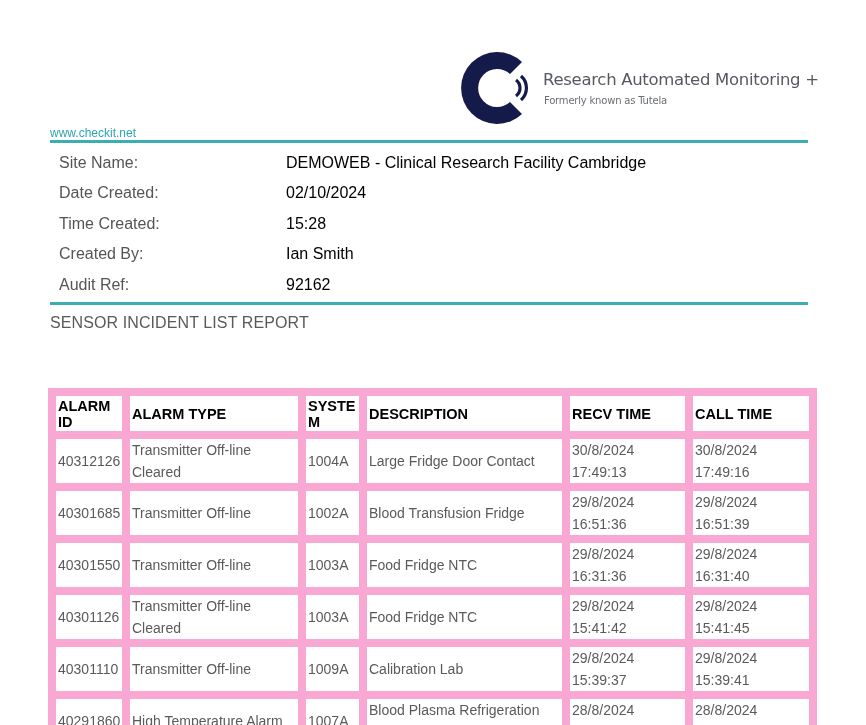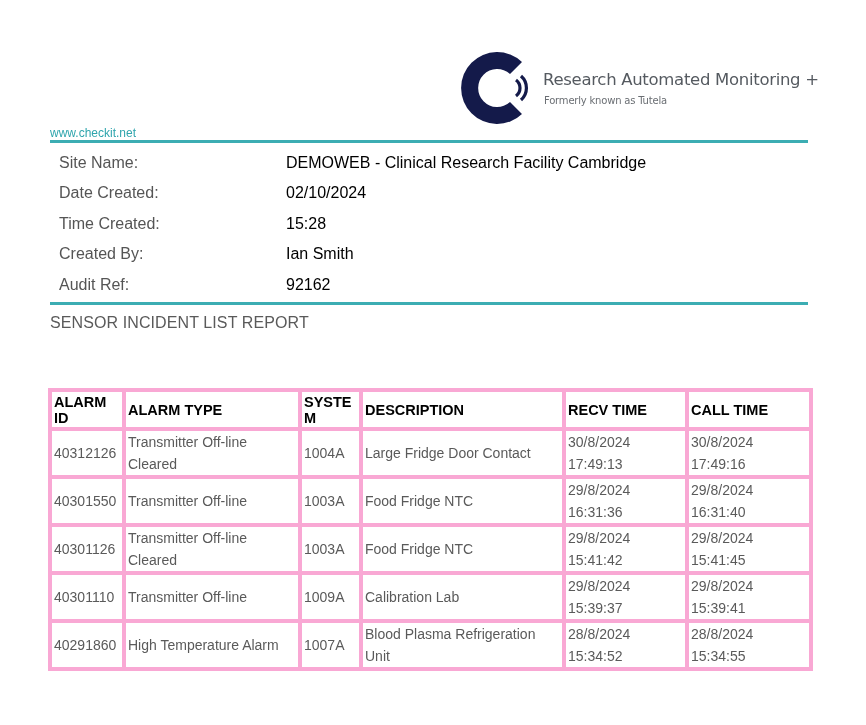--- a/index.html
+++ b/index.html
@@ -89,21 +89,21 @@
     table.incidents {
       position: absolute;
       left: 48px;
       top: 388px;
       width: 761px;
       border-collapse: collapse;
       table-layout: fixed;
       font-size: 14px;
     }
     table.incidents th, table.incidents td {
-      border: 4px solid #f9a8d4;
+      border: 8px solid #f9a8d4;
       padding: 0 2px;
       vertical-align: middle;
       line-height: 16px;
       text-align: left;
       overflow: hidden;
     }
     table.incidents th {
       font-weight: bold;
       color: #000000;
       height: 35px;
@@ -177,20 +177,28 @@
   <tbody>
     <tr>
       <td>40312126</td>
       <td class="stack">Transmitter Off-line Cleared</td>
       <td>1004A</td>
       <td>Large Fridge Door Contact</td>
       <td class="stack"><span>30/8/2024</span><br><span>17:49:13</span></td>
       <td class="stack"><span>30/8/2024</span><br><span>17:49:16</span></td>
     </tr>
     <tr>
+      <td>40301685</td>
+      <td class="stack">Transmitter Off-line</td>
+      <td>1002A</td>
+      <td>Blood Transfusion Fridge</td>
+      <td class="stack"><span>29/8/2024</span><br><span>16:51:36</span></td>
+      <td class="stack"><span>29/8/2024</span><br><span>16:51:39</span></td>
+    </tr>
+    <tr>
       <td>40301550</td>
       <td class="stack">Transmitter Off-line</td>
       <td>1003A</td>
       <td>Food Fridge NTC</td>
       <td class="stack"><span>29/8/2024</span><br><span>16:31:36</span></td>
       <td class="stack"><span>29/8/2024</span><br><span>16:31:40</span></td>
     </tr>
     <tr>
       <td>40301126</td>
       <td class="stack">Transmitter Off-line Cleared</td>

